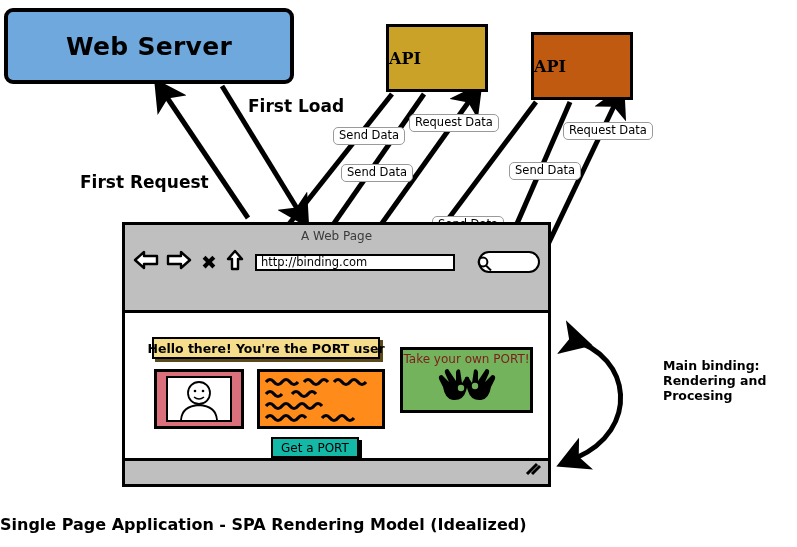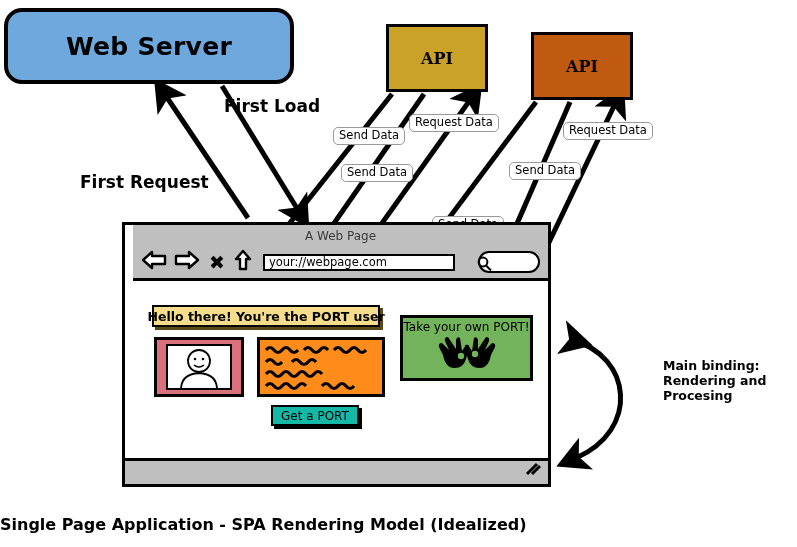--- a/index.html
+++ b/index.html
@@ -27,40 +27,39 @@
 
   
   #web-server {
     position: absolute;
     left: 4px;
     top: 8px;
     width: 290px;
     height: 76px;
     background: #6fa8dc;
     border: 4px solid #000000;
-    border-radius: 18px;
+    border-radius: 9px;
     display: flex;
     align-items: center;
     justify-content: center;
     box-sizing: border-box;
   }
   #web-server .node-label {
     font-size: 25px;
     font-weight: bold;
     color: #000;
     letter-spacing: 0.3px;
   }
 
   
   .api-node {
     position: absolute;
     border: 3px solid #000;
     display: flex;
     align-items: center;
-    justify-content: center;
     box-sizing: border-box;
   }
   .api-node .node-label {
     font-size: 16px;
     font-weight: bold;
     color: #000;
     font-family: "DejaVu Serif", serif;
   }
   #api-1 {
     left: 386px; top: 24px;
@@ -87,21 +86,21 @@
   }
 
   
   .flow-text {
     position: absolute;
     font-size: 17px;
     font-weight: bold;
     color: #000;
     white-space: nowrap;
   }
-  #label-first-load { left: 224px; top: 96px; }
+  #label-first-load { left: 248px; top: 96px; }
   #label-main-request { left: 80px; top: 172px; }
 
   #label-data-binding {
     position: absolute;
     left: 663px;
     top: 358px;
     font-size: 12.5px;
     font-weight: bold;
     color: #000;
     line-height: 15px;
@@ -114,25 +113,24 @@
     left: 122px;
     top: 222px;
     width: 429px;
     height: 265px;
     background: #ffffff;
     border: 3px solid #000;
     box-sizing: border-box;
   }
   #browser-toolbar {
     position: relative;
-    height: 56px;
+    height: 88px;
     background: #bfbfbf;
     border-bottom: 3px solid #000;
     box-sizing: border-box;
-    margin-left: 8px;
   }
   #browser-title {
     position: absolute;
     top: 4px;
     left: 0; right: 0;
     text-align: center;
     font-size: 12px;
     color: #3b3b3b;
   }
   #toolbar-controls {
@@ -245,21 +243,21 @@
     width: 133px;
     height: 66px;
     background: #72b35c;
     border: 3px solid #000;
     box-sizing: border-box;
     overflow: hidden;
   }
   #promo-title {
     text-align: center;
     font-size: 12px;
-    color: #000000;
+    color: #7f1d1d;
     margin-top: 2px;
     white-space: nowrap;
   }
   #cta-button {
     position: absolute;
     left: 146px;
     top: 124px;
     width: 88px;
     height: 21px;
     background: #14b8a6;
@@ -404,21 +402,21 @@
 
         <span id="stop-icon">✖</span>
 
         <span class="nav-icon">
           <svg width="18" height="22" viewBox="0 0 18 22">
             <path d="M9,2 L16,10 L12,10 L12,20 L6,20 L6,10 L2,10 Z" fill="#ffffff" stroke="#000" stroke-width="2.4" stroke-linejoin="round"></path>
           </svg>
         </span>
 
         <div id="url-bar">
-          <span data-bind="browser.url" title="Enter address">your://webpage.com</span>
+          <span data-bind="browser.url" title="Enter address">http://binding.com</span>
         </div>
 
         <div id="search-box" title="Search">
           <span id="search-icon-glyph">
             <svg width="20" height="18" viewBox="0 0 20 18">
               <circle cx="8" cy="7" r="4.4" fill="none" stroke="#000" stroke-width="2"></circle>
               <line x1="11" y1="10.5" x2="16" y2="15.5" stroke="#000" stroke-width="2"></line>
             </svg>
           </span>
         </div>

